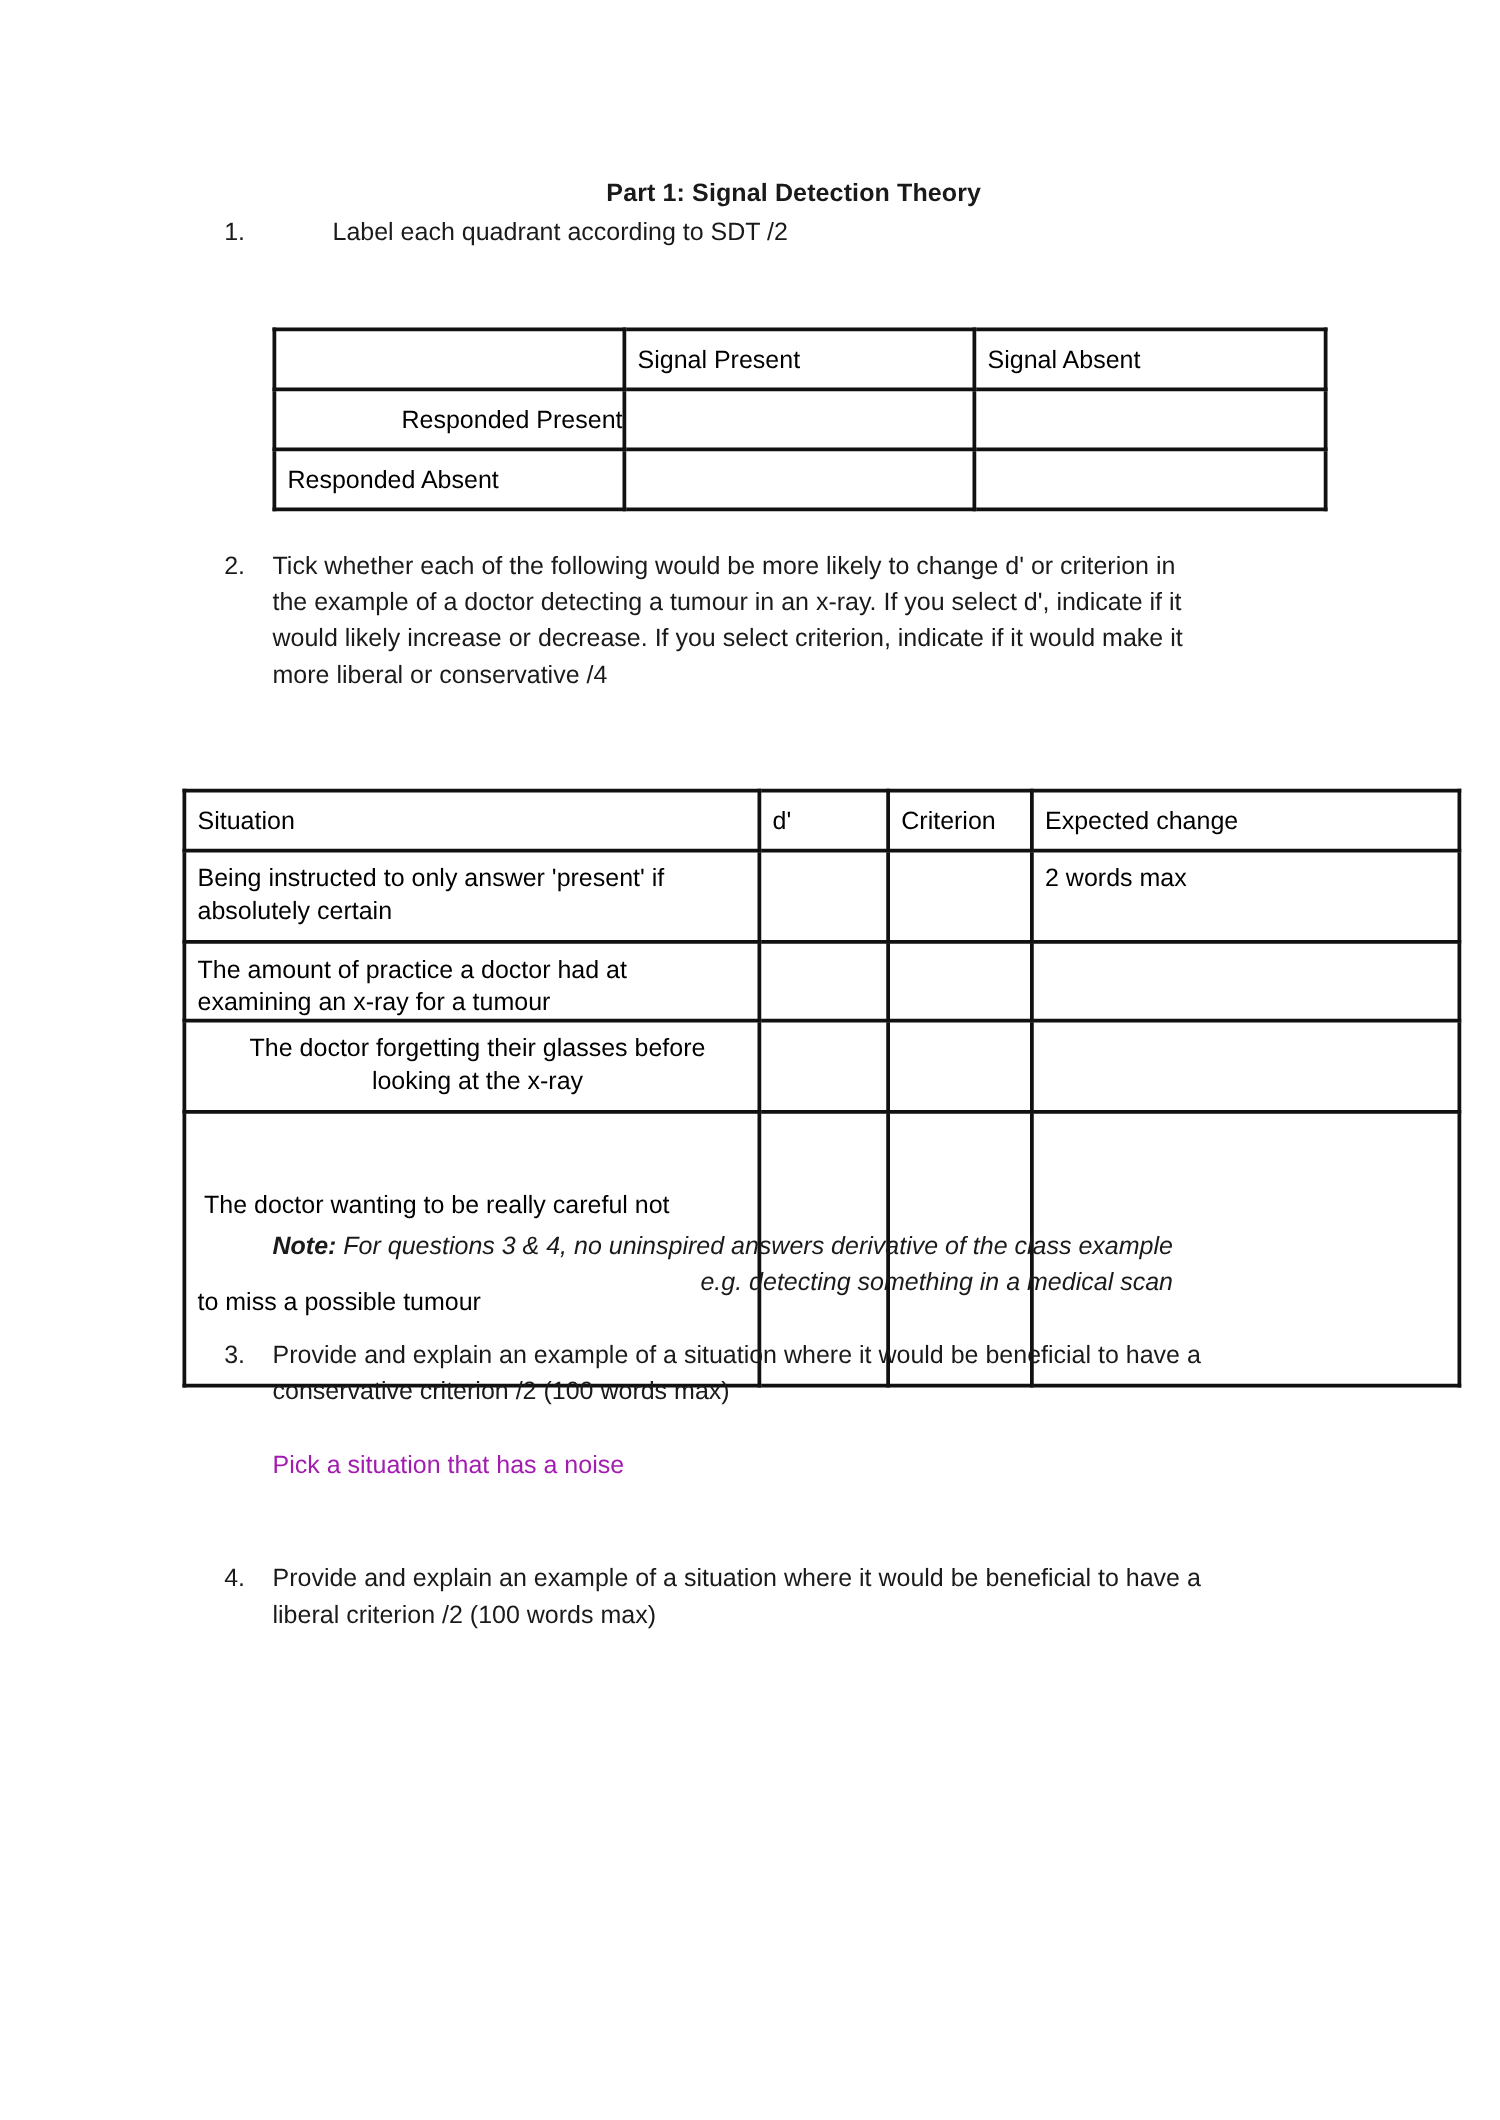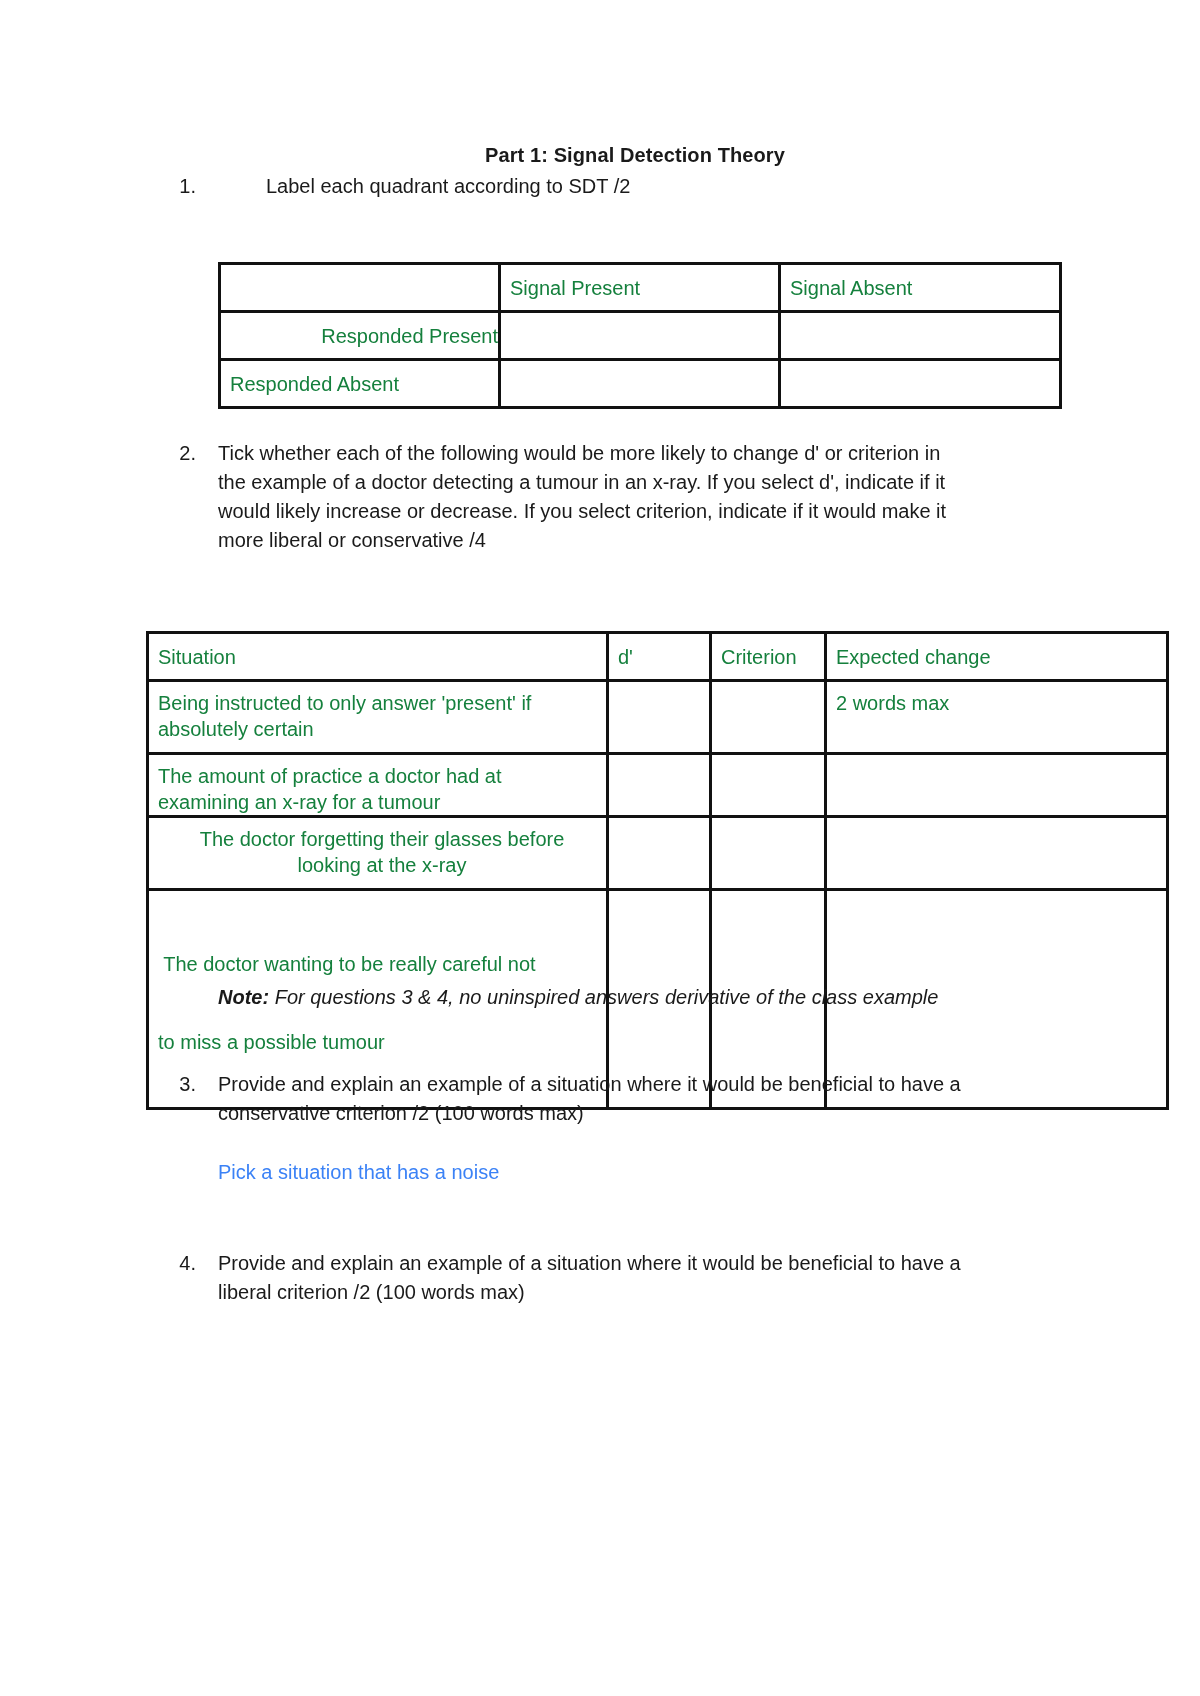--- a/index.html
+++ b/index.html
@@ -38,32 +38,32 @@
       position: absolute;
       border-collapse: collapse;
       table-layout: fixed;
     }
     table.grid td {
       border: 3px solid #111;
       padding: 0 0 0 9px;
       vertical-align: middle;
       font-size: 20px;
       line-height: 26px;
-      color: #15803d;
+      color: #000000;
     }
     table.t2 td {
       vertical-align: top;
       padding-top: 8px;
       line-height: 26px;
     }
     table.t2 tr.hdr td {
       vertical-align: middle;
       padding-top: 0;
     }
-    .red { color: #3b82f6; }
+    .red { color: #a21caf; }
     .note {
       font-style: italic;
       line-height: 29px;
     }
     .note b { font-weight: bold; }
   </style>
 </head>
 <body>
 
 <div class="abs title">Part 1: Signal Detection Theory</div>
@@ -156,20 +156,21 @@
     </td>
     <td></td>
     <td></td>
     <td></td>
   </tr>
 </tbody>
   </table>
 
 <div class="abs note" style="left:218px; top:983px;text-align:right;">
   <div style="white-space:pre;"><b>Note:</b><span> For questions 3 &amp; 4, no uninspired answers derivative of the class example</span></div>
+  <div>e.g. detecting something in a medical scan</div>
 </div>
 
 <div>
   <span class="qnum" style="left:166px; top:1070px; line-height:29px;">3.</span>
   <div class="qtext" style="left:218px; top:1070px;">
     <div>Provide and explain an example of a situation where it would be beneficial to have a</div>
     <div>conservative criterion /2 (100 words max)</div>
   </div>
   <div class="abs red" style="left:218px; top:1161px; line-height:22px;">Pick a situation that has a noise</div>
 </div>

